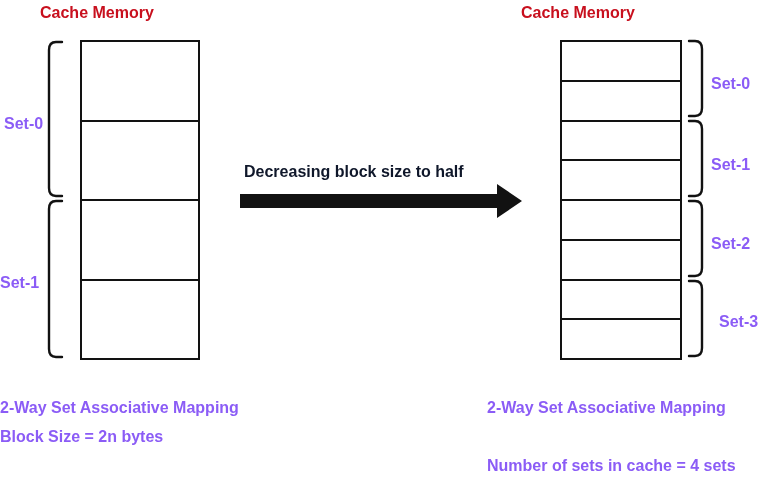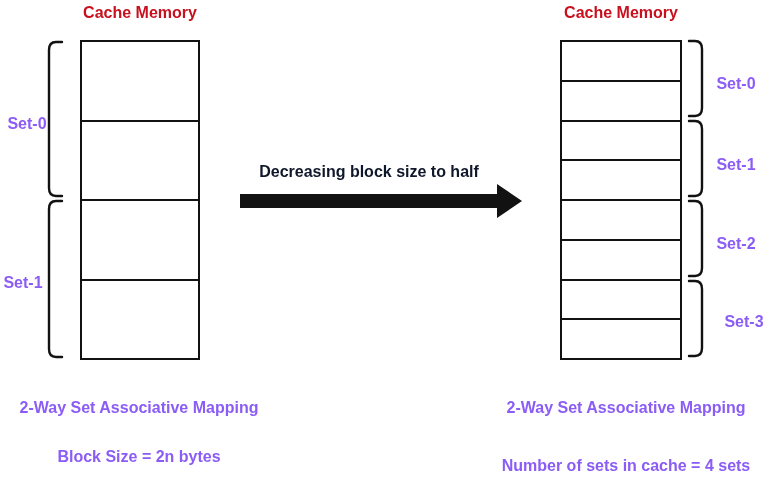--- a/index.html
+++ b/index.html
@@ -3,21 +3,21 @@
 <meta charset="utf-8">
 <style>
   html,body{margin:0;padding:0;background:#ffffff;}
   .canvas{
     position:relative;
     width:771px;height:477px;
     background:#ffffff;
     font-family:"Liberation Sans", sans-serif;
     overflow:hidden;
   }
-  .txt{position:absolute;font-weight:bold;font-size:16px;line-height:18px;text-align:center;white-space:nowrap;}
+  .txt{position:absolute;font-weight:bold;font-size:16px;line-height:18px;text-align:left;white-space:nowrap;}
   .red{color:#C8101E;}
   .orange{color:#8b5cf6;}
   .blue{color:#0f172a;}
   .cache{
     position:absolute;
     box-sizing:border-box;
     border:2px solid #121212;
     background:#ffffff;
     display:flex;flex-direction:column;
   }
@@ -25,21 +25,21 @@
   .block:first-child{border-top:none;}
   .brace{position:absolute;}
   .brace path{stroke:#121212;stroke-width:2.4;fill:none;stroke-linecap:round;stroke-linejoin:round;}
   .arrow{position:absolute;}
   
   .left-title{left:40px;top:4px;width:200px;}
   .left-cache{left:80px;top:40px;width:120px;height:320px;}
   .lbl-l0{left:4px;top:115px;width:46px;}
   .lbl-l1{left:0px;top:274px;width:46px;}
   .left-cap0{left:0px;top:399px;width:278px;}
-  .left-cap1{left:0px;top:428px;width:278px;margin-top:20px;}
+  .left-cap1{left:0px;top:428px;width:278px;}
   .left-cap2{left:0px;top:457px;width:278px;}
   
   .arrow-label{left:244px;top:163px;width:250px;}
   .arrow{left:238px;top:182px;}
   
   .right-title{left:521px;top:4px;width:200px;}
   .right-cache{left:560px;top:40px;width:122px;height:320px;}
   .lbl-r0{left:711px;top:75px;width:50px;}
   .lbl-r1{left:711px;top:156px;width:50px;}
   .lbl-r2{left:711px;top:235px;width:50px;}

